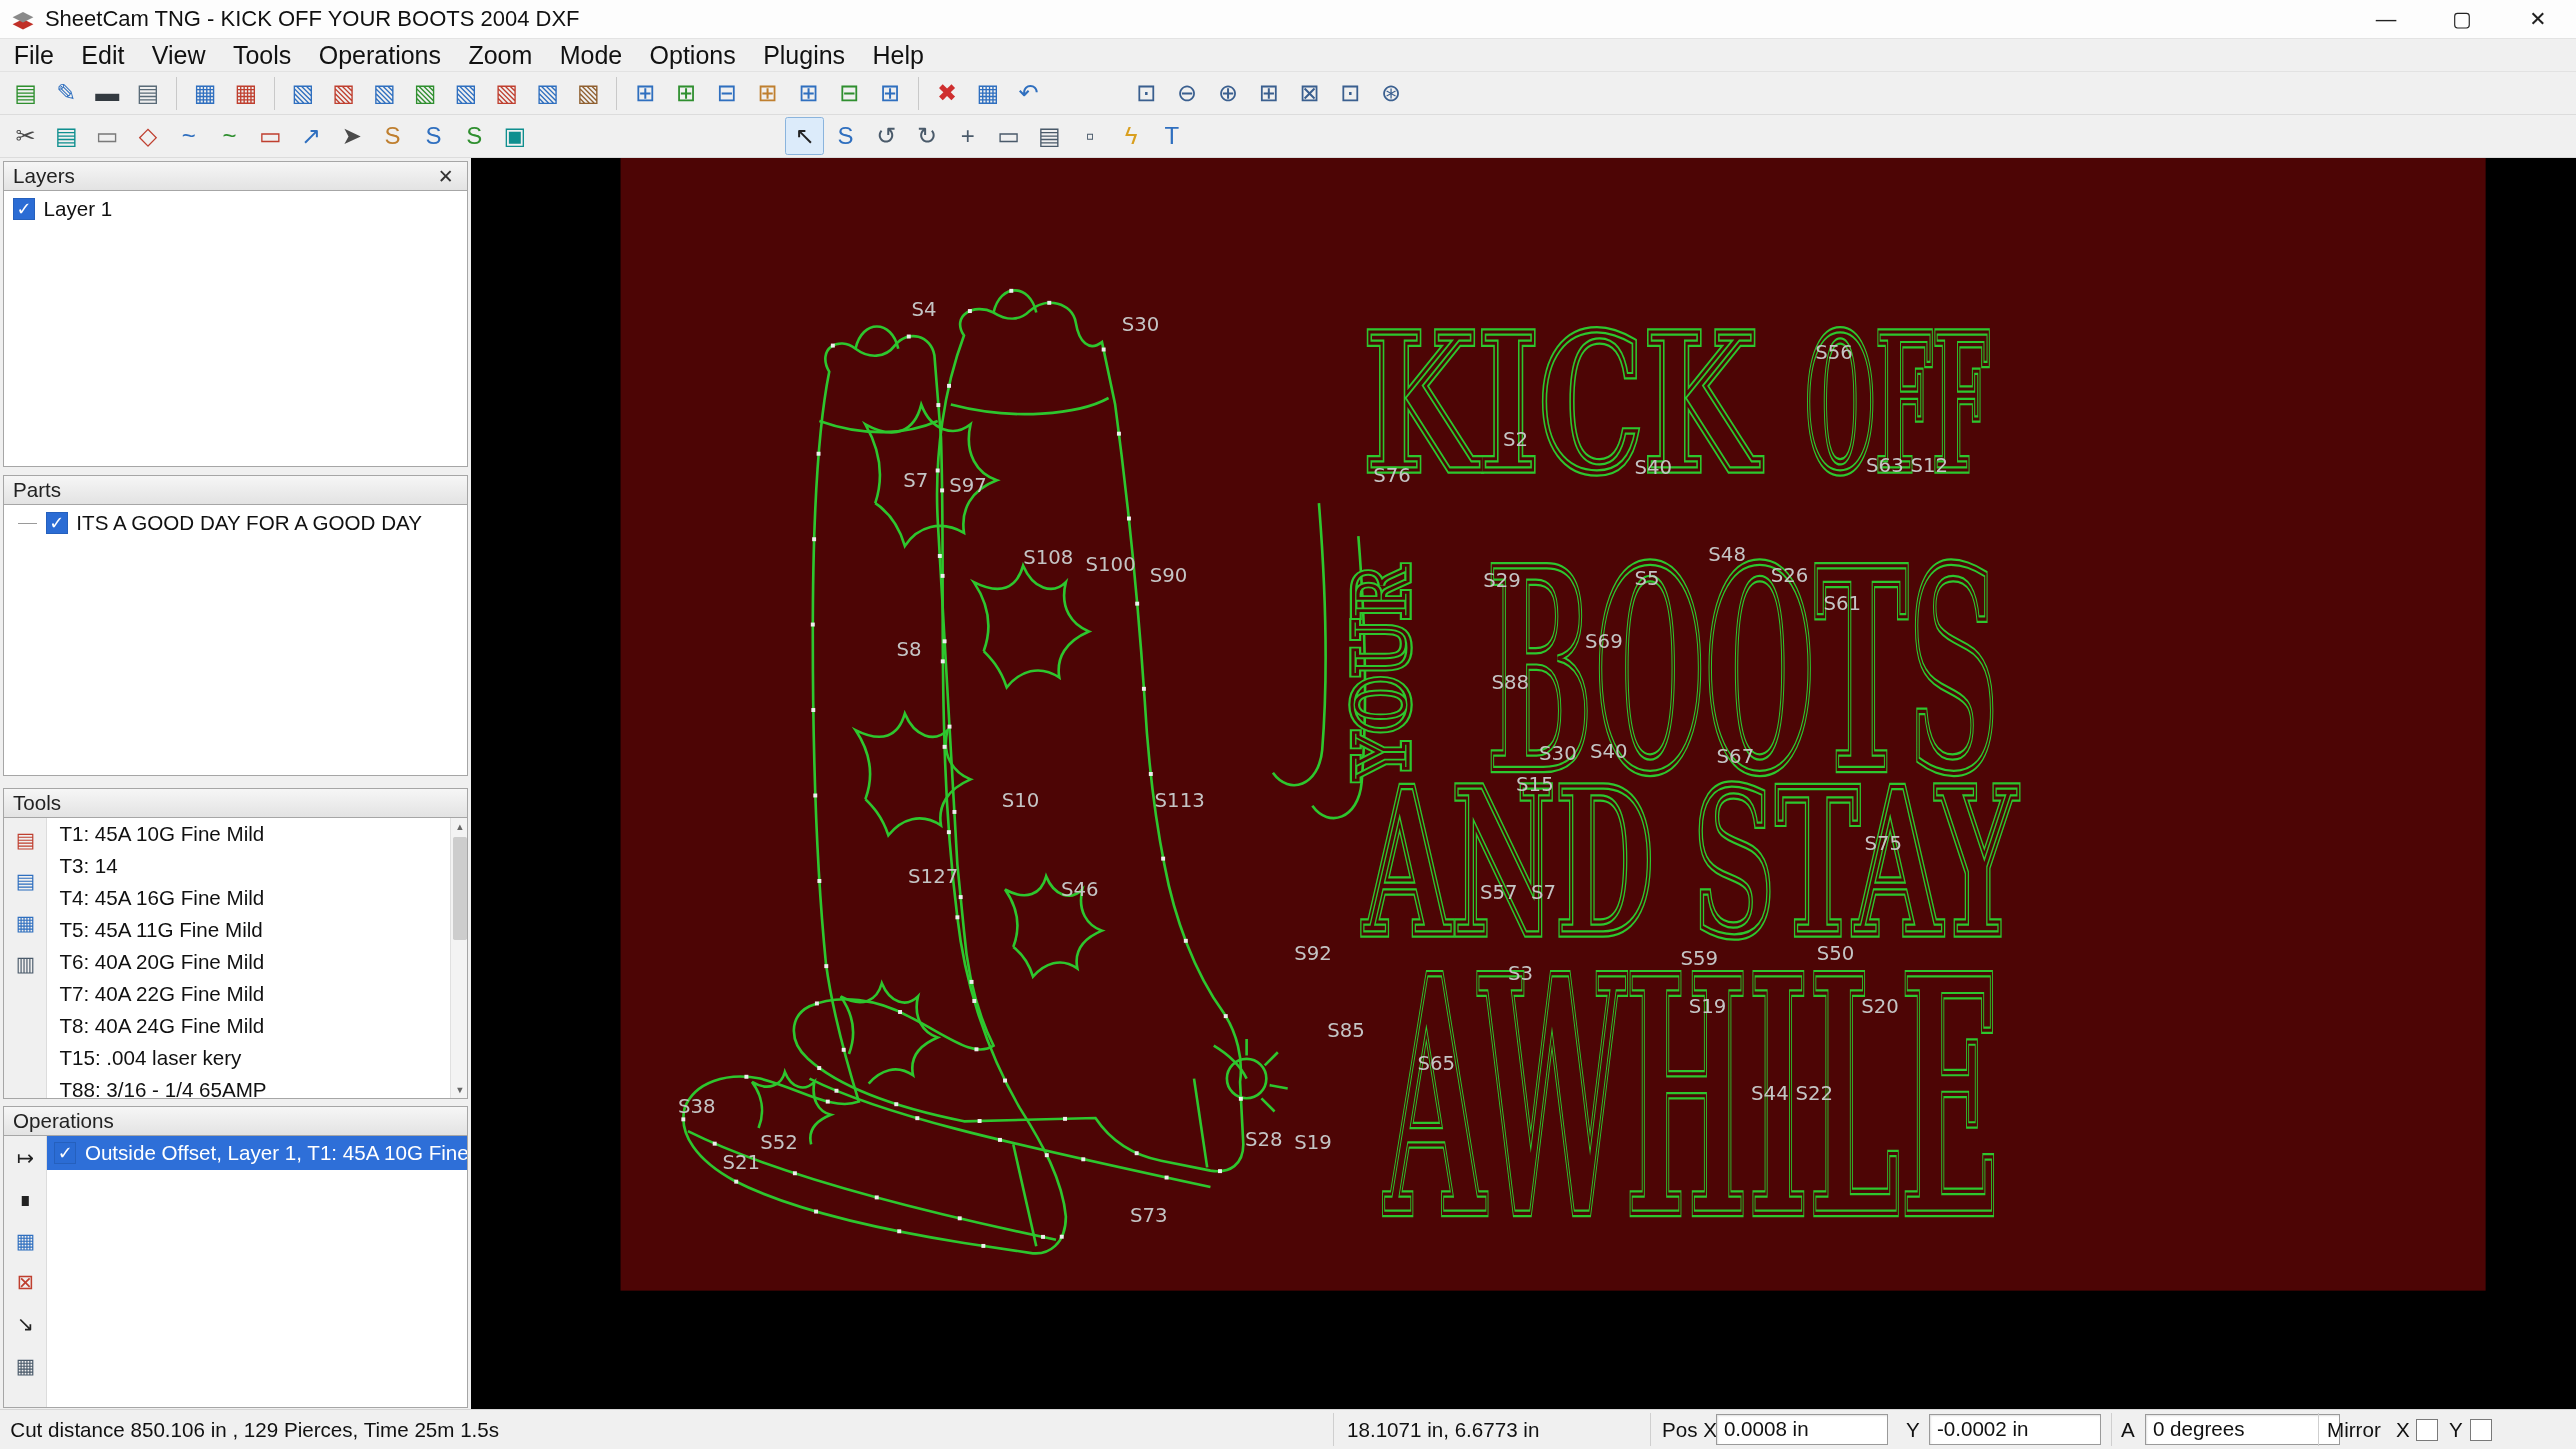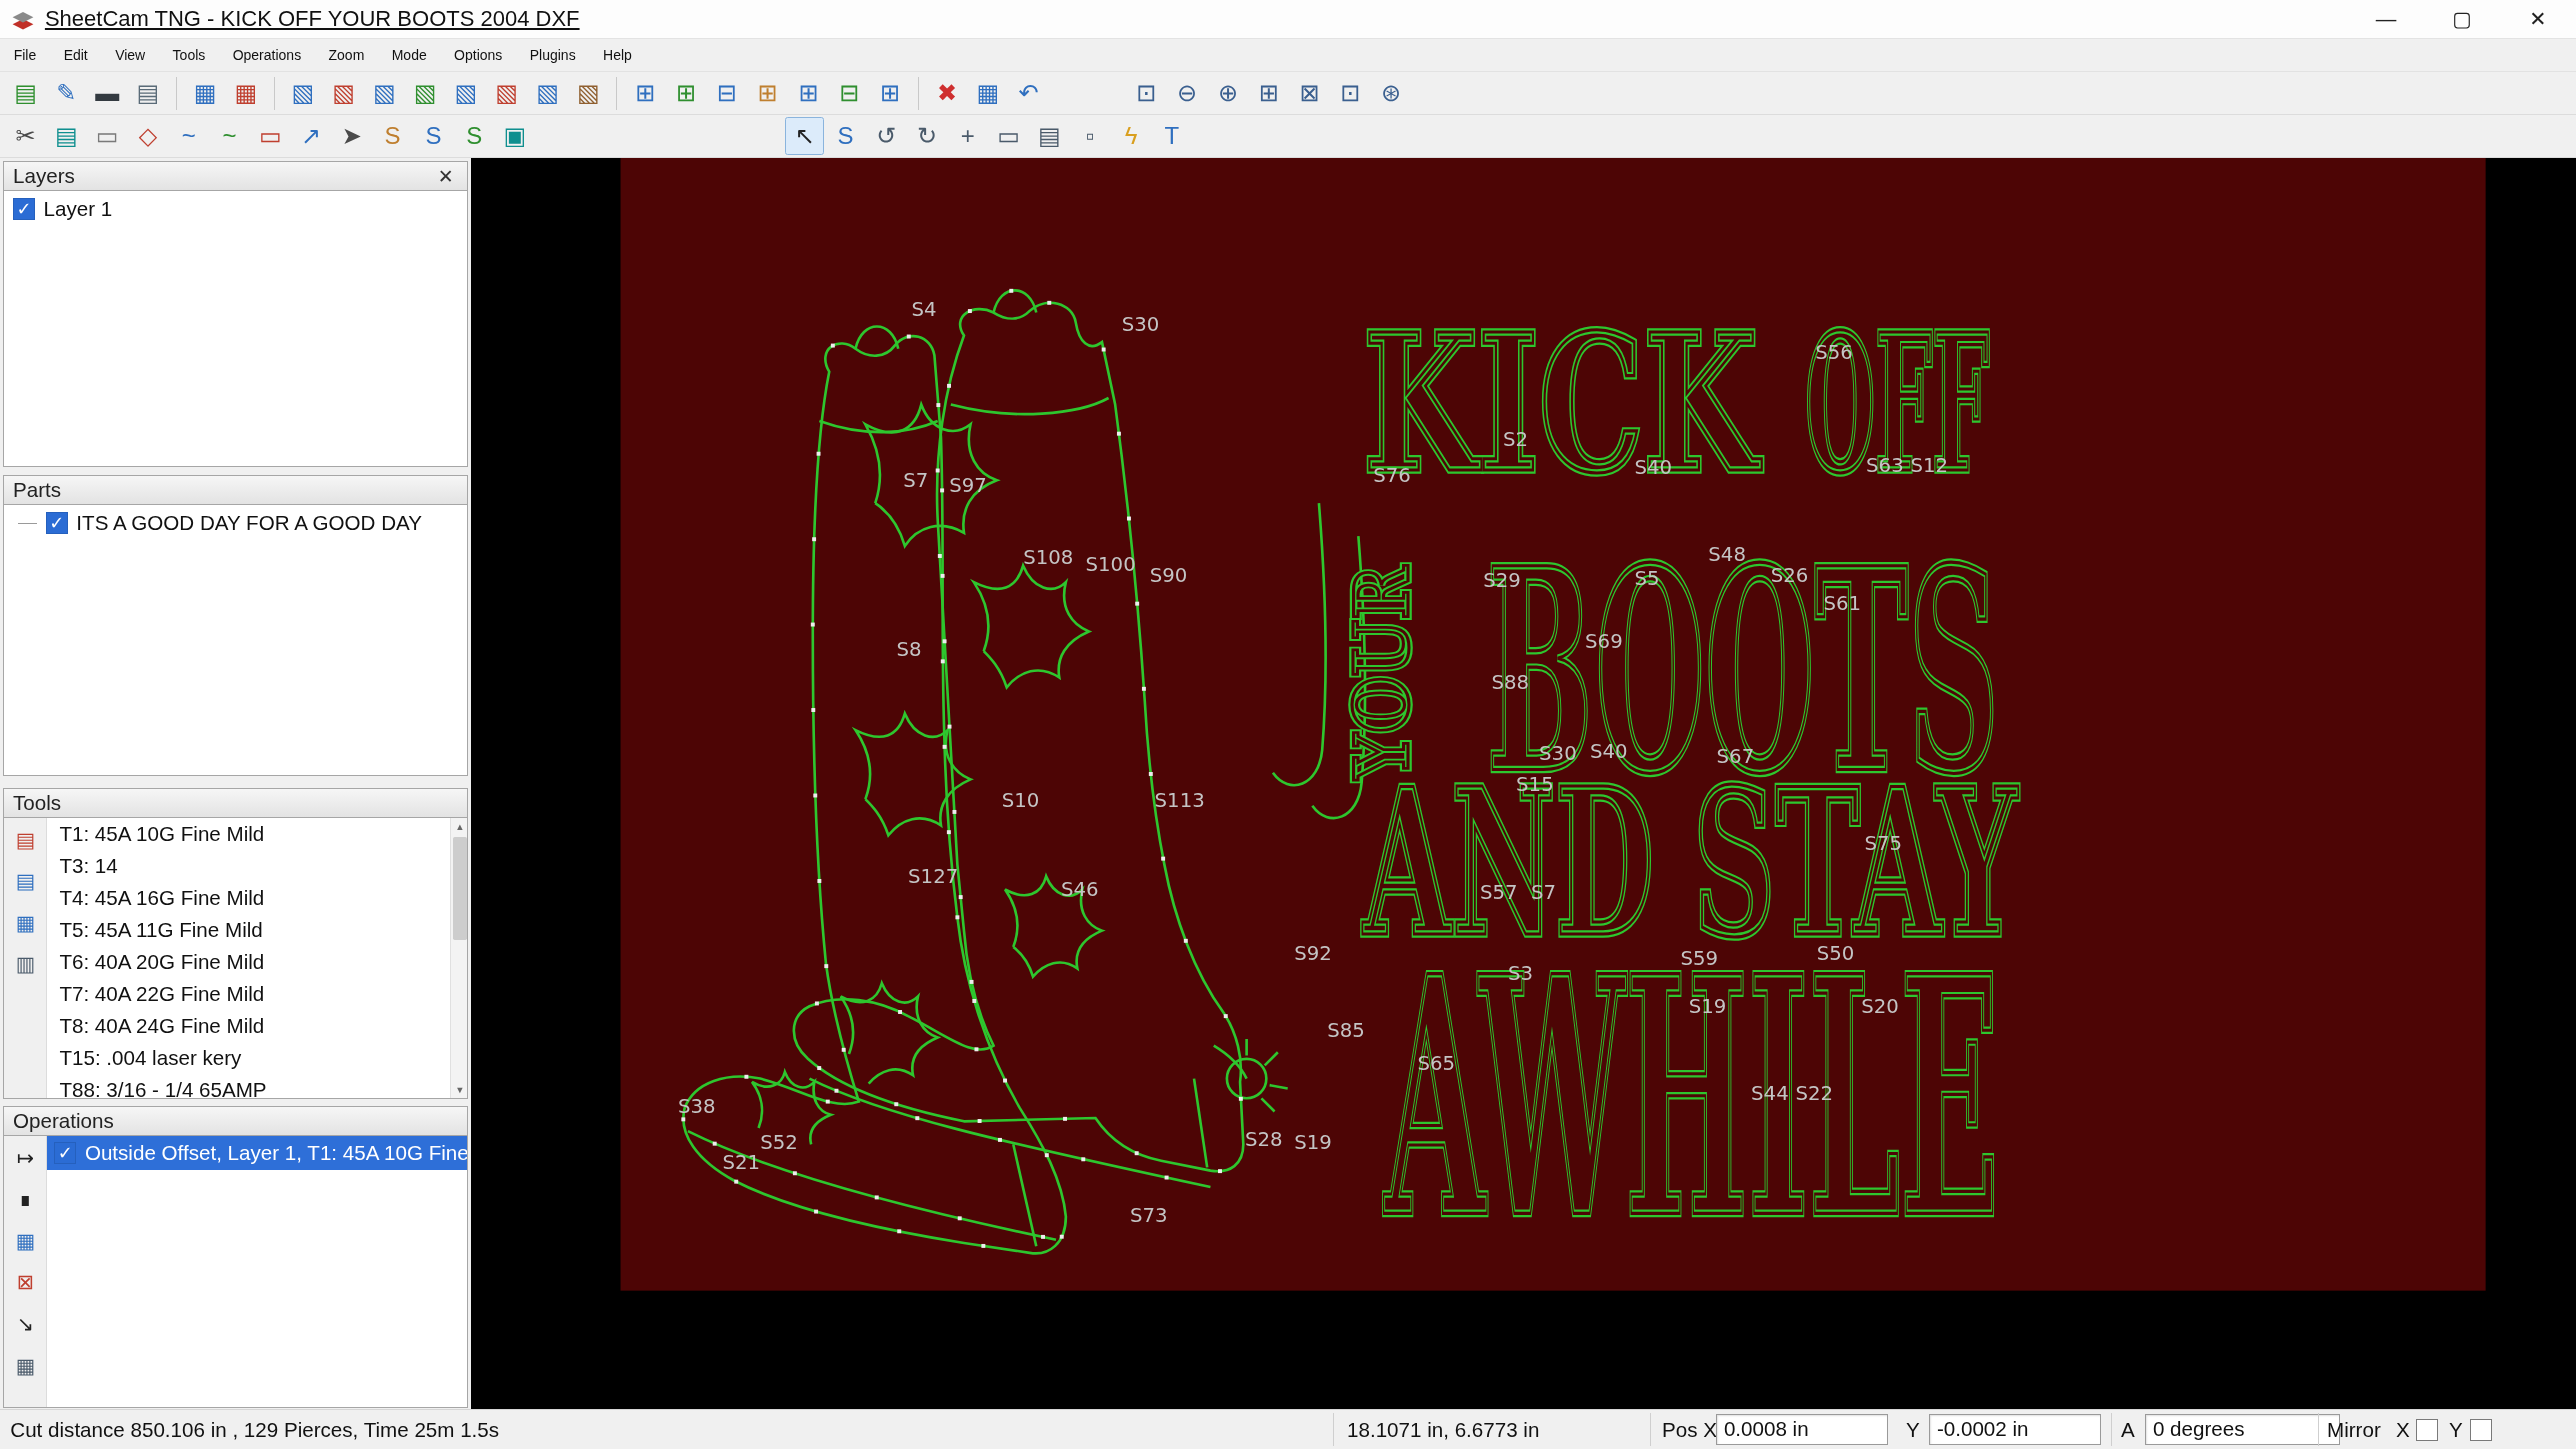--- a/index.html
+++ b/index.html
@@ -6,27 +6,27 @@
     --material:#4d0505; --stroke:#2ec62e; --label:#c4c4c4; --node:#ededed;
     --chrome:#f0f0f0; --panelborder:#a6a6a6; --sel:#2e6fd8;
   }
   *{box-sizing:border-box; margin:0; padding:0;}
   html,body{width:2576px;height:1449px;overflow:hidden;}
   body{font-family:"Liberation Sans",sans-serif;background:#000;position:relative;}
   .abs{position:absolute;}
 
   
   #title-bar{left:0;top:0;width:2576px;height:39px;background:#fdfdfd;border-bottom:0.9px solid #e3e3e3;display:flex;align-items:center;}
-  #title-text{font-size:22px;color:#111;margin-left:8.6px;text-decoration:underline;}
+  #title-text{font-size:22px;color:#111;margin-left:8.6px;}
   #win-buttons{margin-left:auto;display:flex;height:100%;}
   .win-btn{width:76px;height:100%;display:flex;align-items:center;justify-content:center;font-size:20.6px;color:#222;}
   #app-icon{margin-left:10.3px;width:26px;height:26px;}
 
   #menu-bar{left:0;top:39px;width:2576px;height:33px;background:var(--chrome);display:flex;align-items:center;border-bottom:0.9px solid #e2e2e2;}
-  .menu-item{font-size:14px;color:#111;padding:0 13.7px;height:100%;display:flex;align-items:center;}
+  .menu-item{font-size:25px;color:#111;padding:0 13.7px;height:100%;display:flex;align-items:center;}
 
   .toolbar{left:0;width:2576px;height:43px;background:var(--chrome);display:flex;align-items:center;border-bottom:0.9px solid #dcdcdc;padding-left:5.2px;}
   #toolbar1{top:72px;}
   #toolbar2{top:115px;}
   .tb-btn{display:inline-flex;width:39px;height:38px;align-items:center;justify-content:center;font-size:24px;margin:0 0.9px;border:0.9px solid transparent;border-radius:2.6px;cursor:default;}
   .tb-btn.pressed{background:#dcebfa;border-color:#8ab4dd;}
   .tb-sep{display:inline-block;width:0.9px;height:33px;background:#c9c9c9;margin:0 7.7px;}
   .tb-gap{display:inline-block;width:77px;height:0.9px;}
   #tb2-gap{display:inline-block;width:249px;}
 

